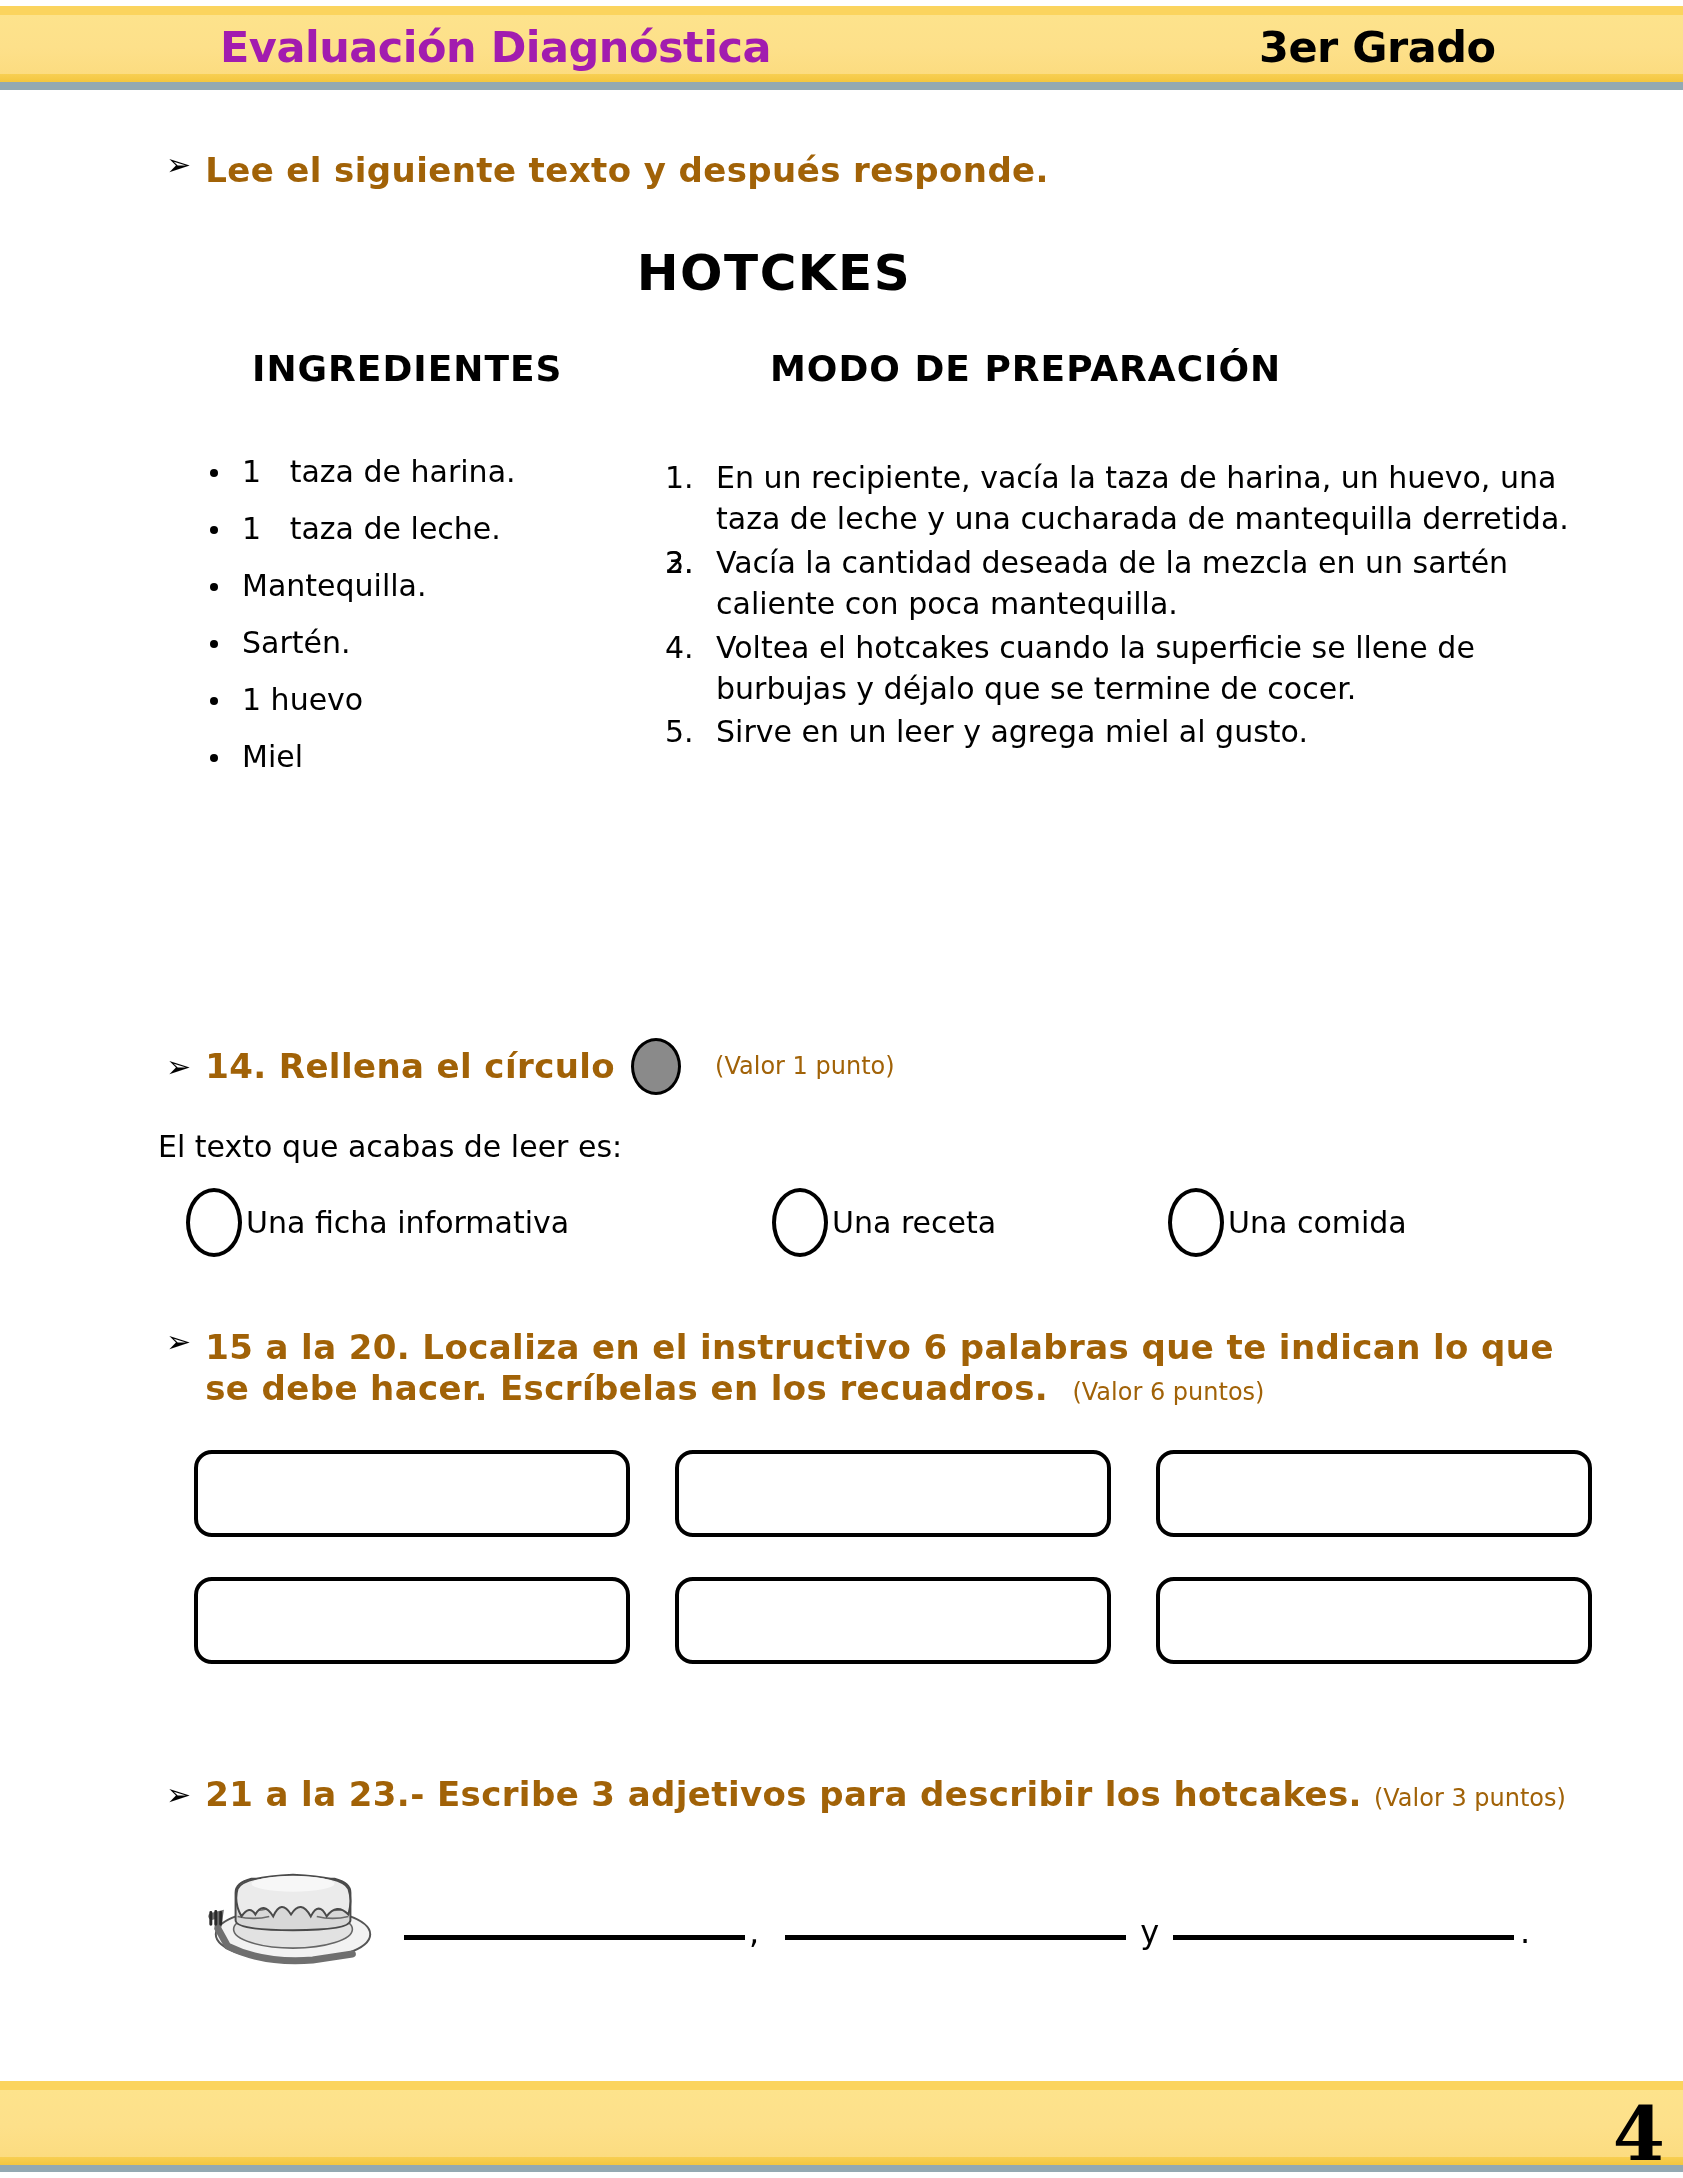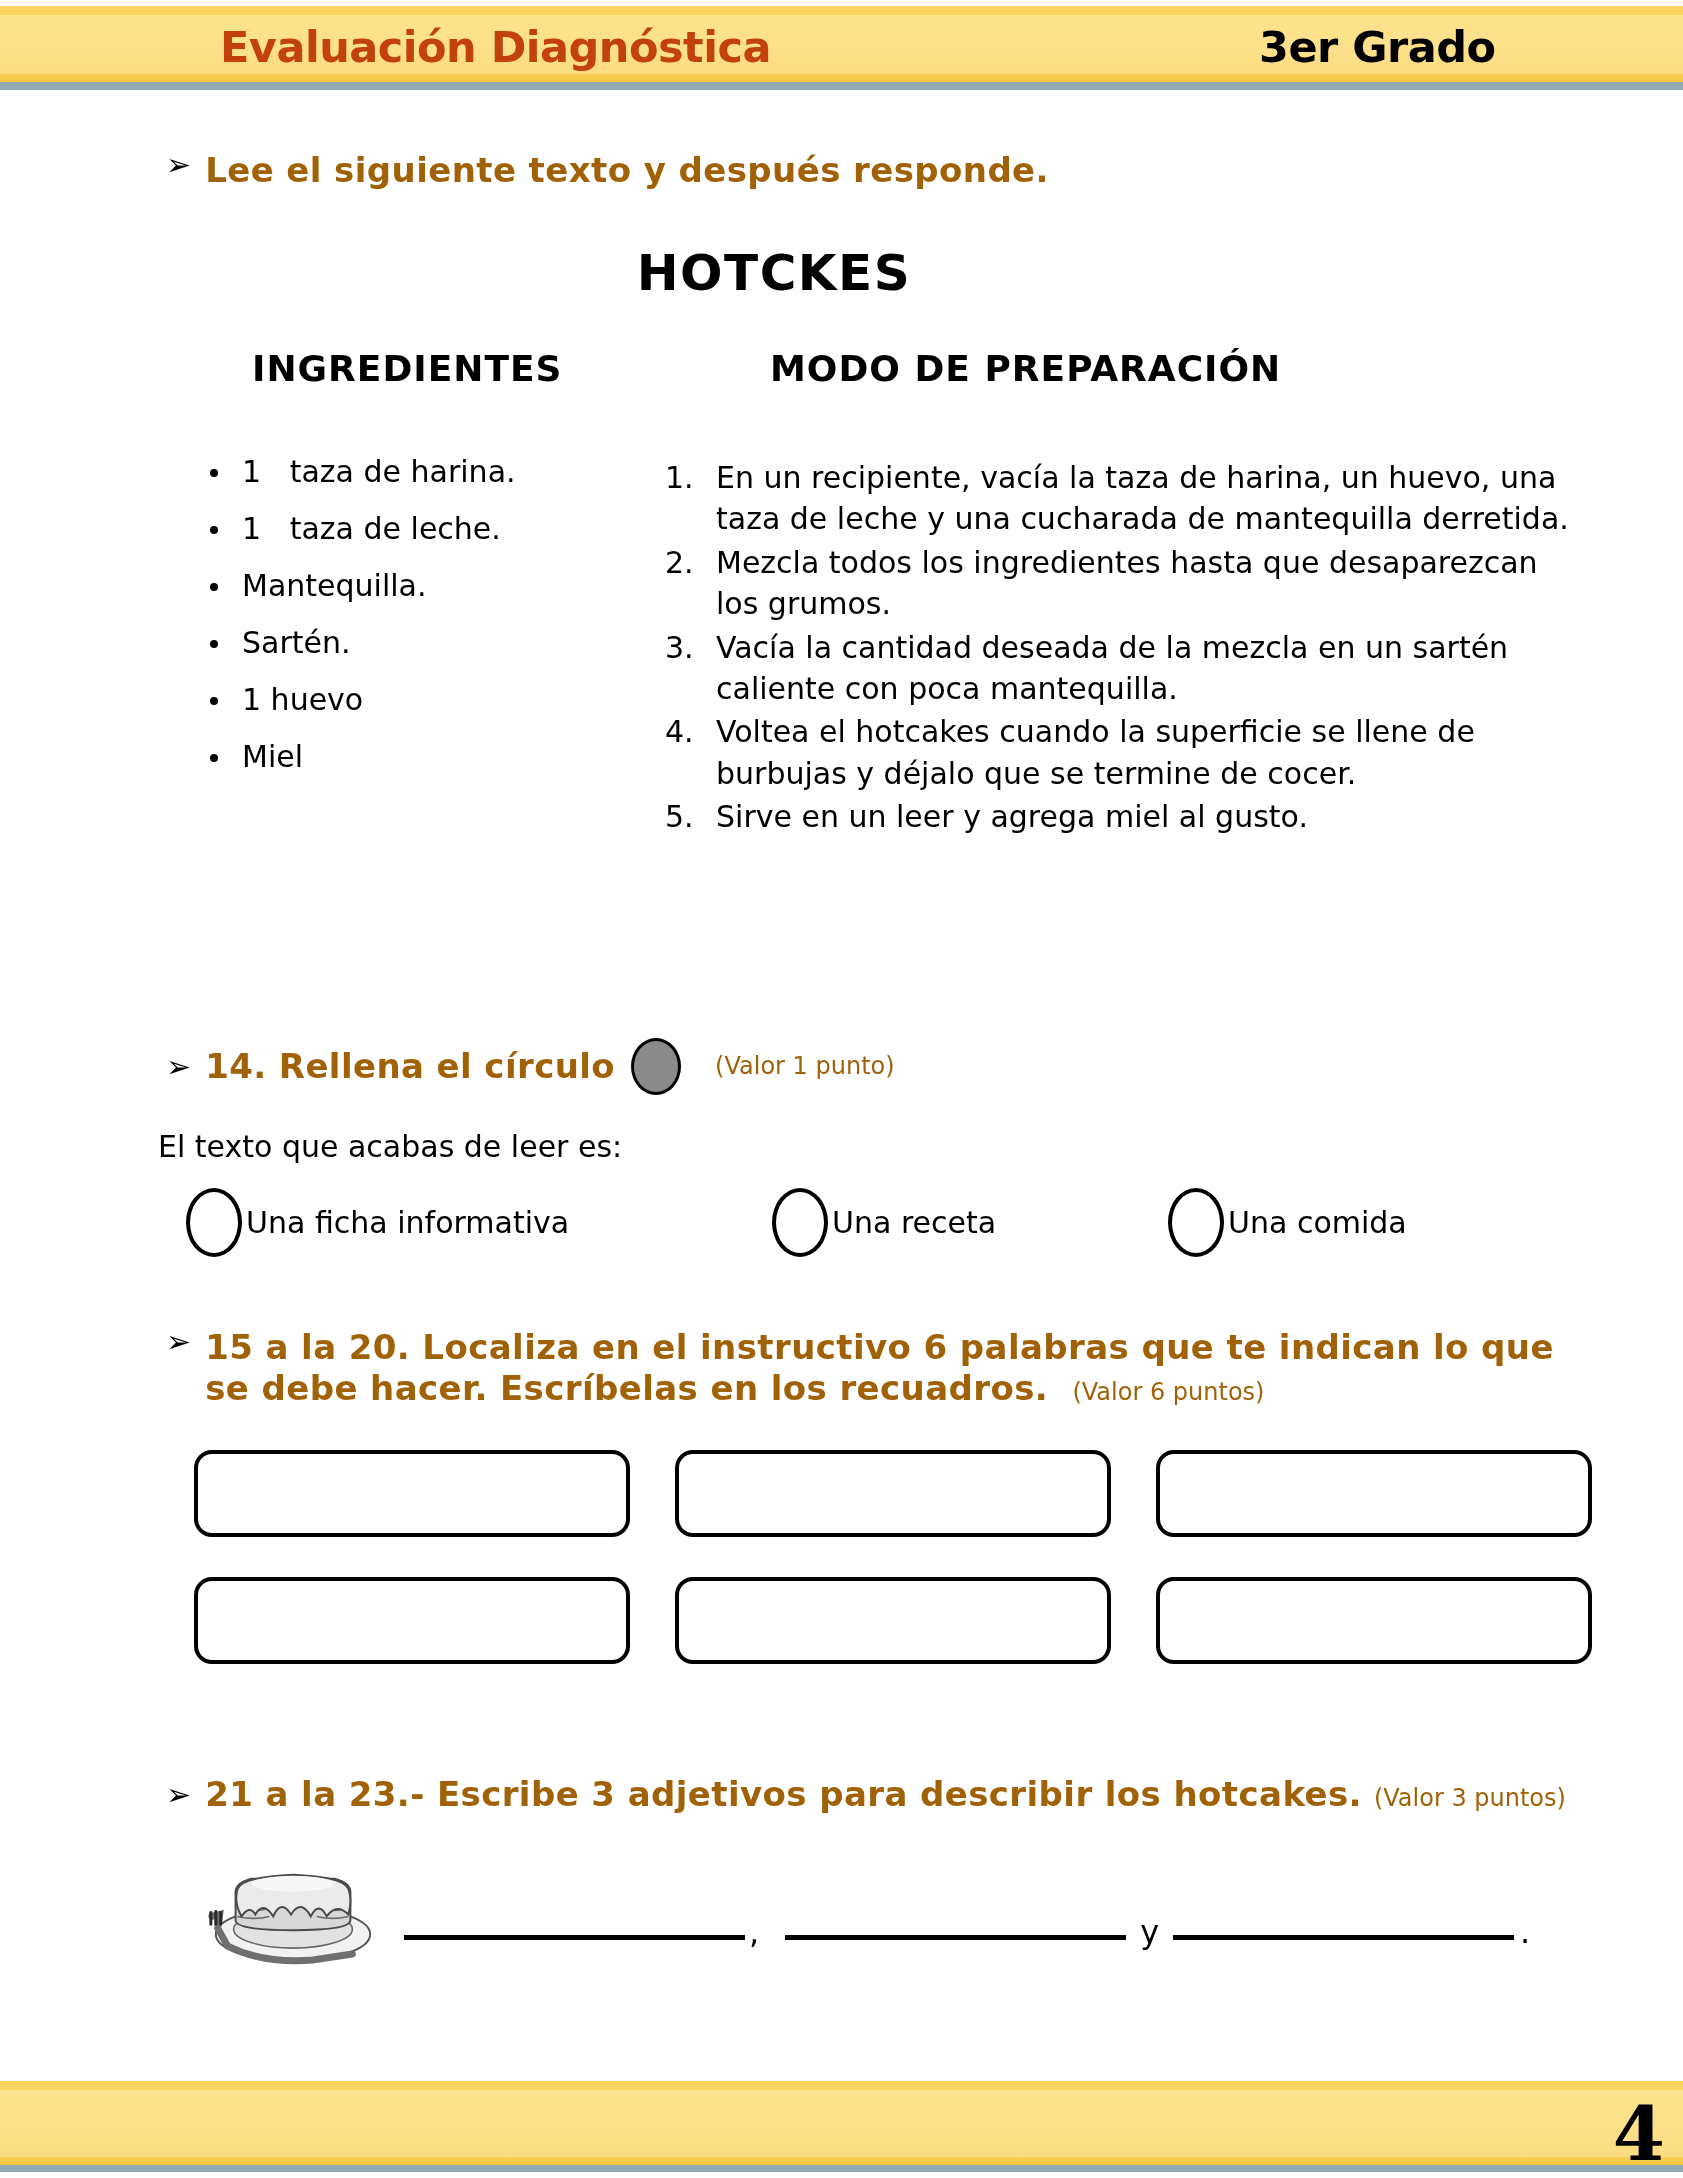--- a/index.html
+++ b/index.html
@@ -48,21 +48,21 @@
     background: #93a9b2;
   }
   .hdr-title-left {
     position: absolute;
     left: 220px;
     top: 16px;
     font-family: "DejaVu Sans", "Liberation Sans", sans-serif;
     font-weight: bold;
     font-size: 43px;
     letter-spacing: -0.5px;
-    color: #c2410c;
+    color: #a21caf;
     white-space: nowrap;
   }
   .hdr-title-right {
     position: absolute;
     left: 1259px;
     top: 16px;
     font-family: "DejaVu Sans", "Liberation Sans", sans-serif;
     font-weight: bold;
     font-size: 43px;
     letter-spacing: -0.5px;
@@ -379,21 +379,20 @@
   <li>Miel</li>
 </ul>
 
 <ol class="prep-list">
   <li>
     <span class="prep-num">1.</span>
     <span>En un recipiente, vacía la taza de harina, un huevo, una taza de leche y una cucharada de mantequilla derretida.</span>
   </li>
   <li>
     <span class="prep-num">2.</span>
-    <span>Mezcla todos los ingredientes hasta que desaparezcan los grumos.</span>
   </li>
   <li>
     <span class="prep-num">3.</span>
     <span>Vacía la cantidad deseada de la mezcla en un sartén caliente con poca mantequilla.</span>
   </li>
   <li>
     <span class="prep-num">4.</span>
     <span>Voltea  el hotcakes cuando la superficie se llene de burbujas  y déjalo que se termine de cocer.</span>
   </li>
   <li>

